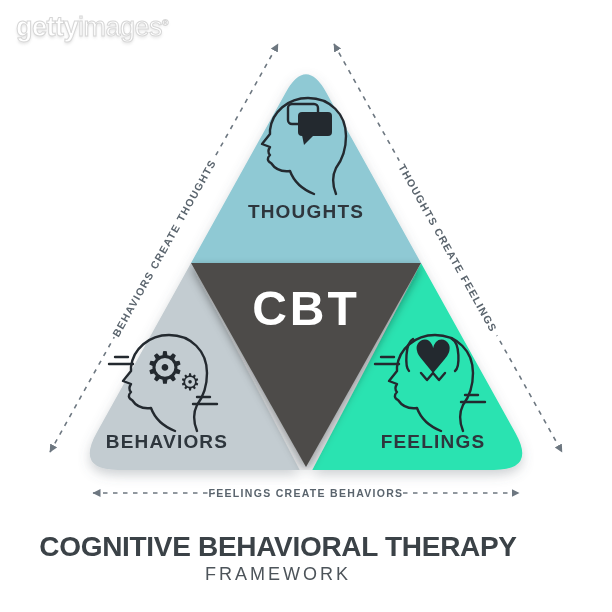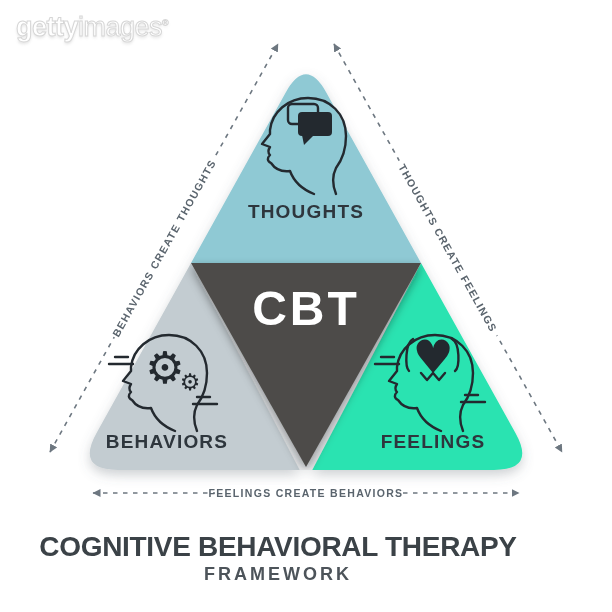--- a/index.html
+++ b/index.html
@@ -19,21 +19,21 @@
     position:absolute;top:12px;left:16px;font-size:27px;color:#ffffff;
     -webkit-text-stroke:1px #d6d6d6;
     text-shadow:0 2px 3px rgba(90,90,90,0.18);
     letter-spacing:-0.5px;user-select:none;
   }
   .watermark .wm-bold{font-weight:700;text-align:center;}
   .watermark .wm-light{font-weight:400;}
   .watermark sup{font-size:9px;-webkit-text-stroke:0.6px #d6d6d6;}
   .footer{position:absolute;left:0;width:556px;text-align:center;}
   .footer-title{top:531px;font-weight:700;font-size:28px;letter-spacing:-0.3px;color:#3b4247;}
-  .footer-subtitle{top:564px;font-weight:700;font-size:18px;letter-spacing:3px;color:#4d545a;}
+  .footer-subtitle{top:564px;font-weight:400;font-size:18px;letter-spacing:3px;color:#4d545a;}
 </style>
 </head>
 <body>
 
 <div class="watermark"><span class="wm-bold">getty</span><span class="wm-light">images</span><sup>®</sup></div>
 
 <svg width="612" height="612" viewBox="0 0 612 612">
   <defs>
     <clipPath id="triClip">
       <path d="M 285.6 92.7 Q 306 56 326.4 92.7 L 515.6 433.3 Q 536 470 494 470 L 118 470 Q 76 470 96.4 433.3 Z"></path>

